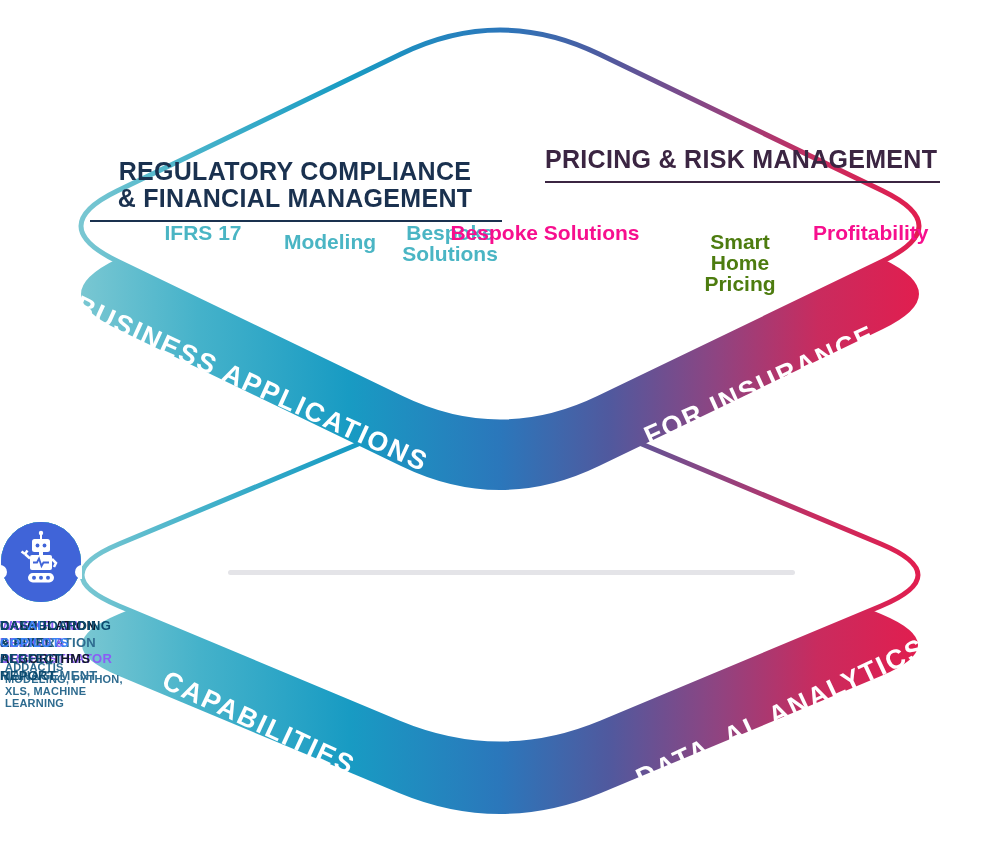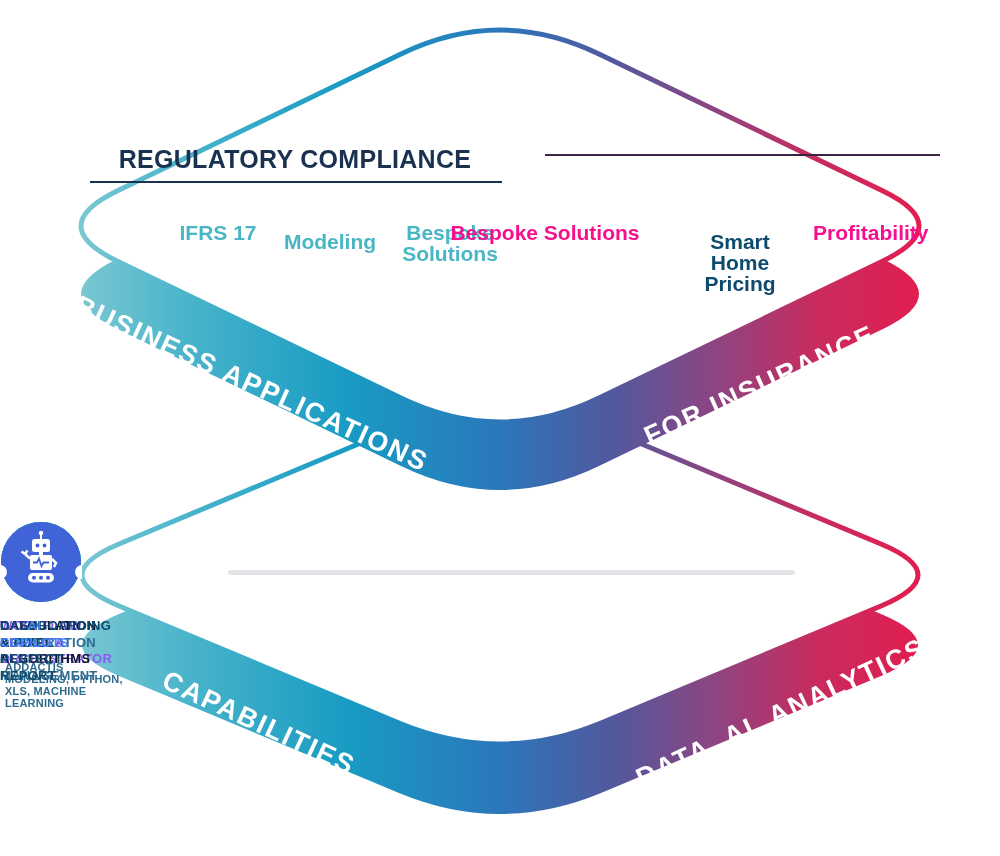--- a/index.html
+++ b/index.html
@@ -20,32 +20,32 @@
   #ribbon-capabilities { left:85px; top:623px; width:400px; transform:rotate(25deg); }
   #ribbon-data-ai    { left:577px; top:789px; width:434px; transform:rotate(-25deg); }
 
   
   .section { position:absolute; top:146px; z-index:2; }
   #section-regulatory { left:76px;  width:438px; }
   #section-product    { left:545px; width:420px; }
   .section h2 {
     margin:0; font-size:25px; line-height:27px; font-weight:700; letter-spacing:0.3px;
   }
-  #section-regulatory h2 { text-align:center; }
+  #section-regulatory h2 { text-align:center;margin-top:12px; }
   #section-product h2    { text-align:left; }
   .section h2 span { display:block; }
   .rule { height:2px; margin-top:8px; }
   #section-regulatory .rule { margin-left:14px; width:412px; }
   #section-product .rule    { margin-left:0;   width:395px; }
   .item {
     position:absolute; top:76px; transform:translateX(-50%);
     text-align:center; font-weight:600; font-size:21px; line-height:21px;
   }
   #section-regulatory .item:nth-of-type(1) { left:44px;  width:80px;  top:85px; }
-  #section-regulatory .item:nth-of-type(2) { left:142px; width:104px; }
+  #section-regulatory .item:nth-of-type(2) { left:127px; width:104px; }
   #section-regulatory .item:nth-of-type(3) { left:254px; width:110px; top:85px; }
   #section-regulatory .item:nth-of-type(4) { left:374px; width:104px; }
   #section-product .item:nth-of-type(1) { left:56px;  width:122px; }
   #section-product .item:nth-of-type(2) { left:195px; width:120px; top:85px; }
   #section-product .item:nth-of-type(3) { left:320px; width:104px; }
 
   
   .connector { position:absolute; left:228px; top:570px; width:567px; height:5px;
                border-radius:3px; z-index:1; }
   .capability { position:absolute; top:521px; z-index:2; }
@@ -95,32 +95,34 @@
 
     <g>
       <path fill="url(#bandGrad)" transform="translate(0,68)" d="M117,191 L401,54 Q500,6 599,54 L883,191 Q955,226 883,261 L599,398 Q500,446 401,398 L117,261 Q45,226 117,191 Z"></path>
       <path fill="#ffffff" stroke="url(#bandGrad)" stroke-width="5" d="M117,191 L401,54 Q500,6 599,54 L883,191 Q955,226 883,261 L599,398 Q500,446 401,398 L117,261 Q45,226 117,191 Z"></path>
     </g>
   </svg>
 
   <div class="section" id="section-regulatory">
     <h2 style="color: rgb(26, 49, 79);">
       <span>REGULATORY COMPLIANCE</span>
+      <span>&amp; FINANCIAL MANAGEMENT</span>
     </h2>
     <div class="rule" style="background: rgb(26, 49, 79);"></div>
     <div class="item" style="color: rgb(74, 181, 196);">IFRS 17</div>
     <div class="item" style="color: rgb(74, 181, 196);">Modeling</div>
     <div class="item" style="color: rgb(74, 181, 196);">Bespoke Solutions</div>
   </div>
 
   <div class="section" id="section-product">
     <h2 style="color: rgb(59, 37, 66);">
+      <span>PRICING &amp; RISK MANAGEMENT</span>
     </h2>
     <div class="rule" style="background: rgb(59, 37, 66);"></div>
-    <div class="item" style="color: #0c4a6e;">Smart Home Pricing</div>
+    <div class="item" style="color: #4d7c0f;">Smart Home Pricing</div>
     <div class="item" style="color: rgb(247, 15, 142);">Profitability</div>
     <div class="item" style="color: rgb(247, 15, 142);">Bespoke Solutions</div>
   </div>
 
   <div class="ribbon" id="ribbon-business" style="color: rgb(255, 255, 255);">BUSINESS APPLICATIONS</div>
   <div class="ribbon" id="ribbon-insurance" style="color: rgb(255, 255, 255);">FOR INSURANCE</div>
   <div class="ribbon" id="ribbon-capabilities" style="color: rgb(255, 255, 255);">CAPABILITIES</div>
   <div class="ribbon" id="ribbon-data-ai" style="color: rgb(255, 255, 255);">DATA, AI, ANALYTICS</div>
 
   <div class="connector" style="background: rgb(228, 228, 232);"></div>

